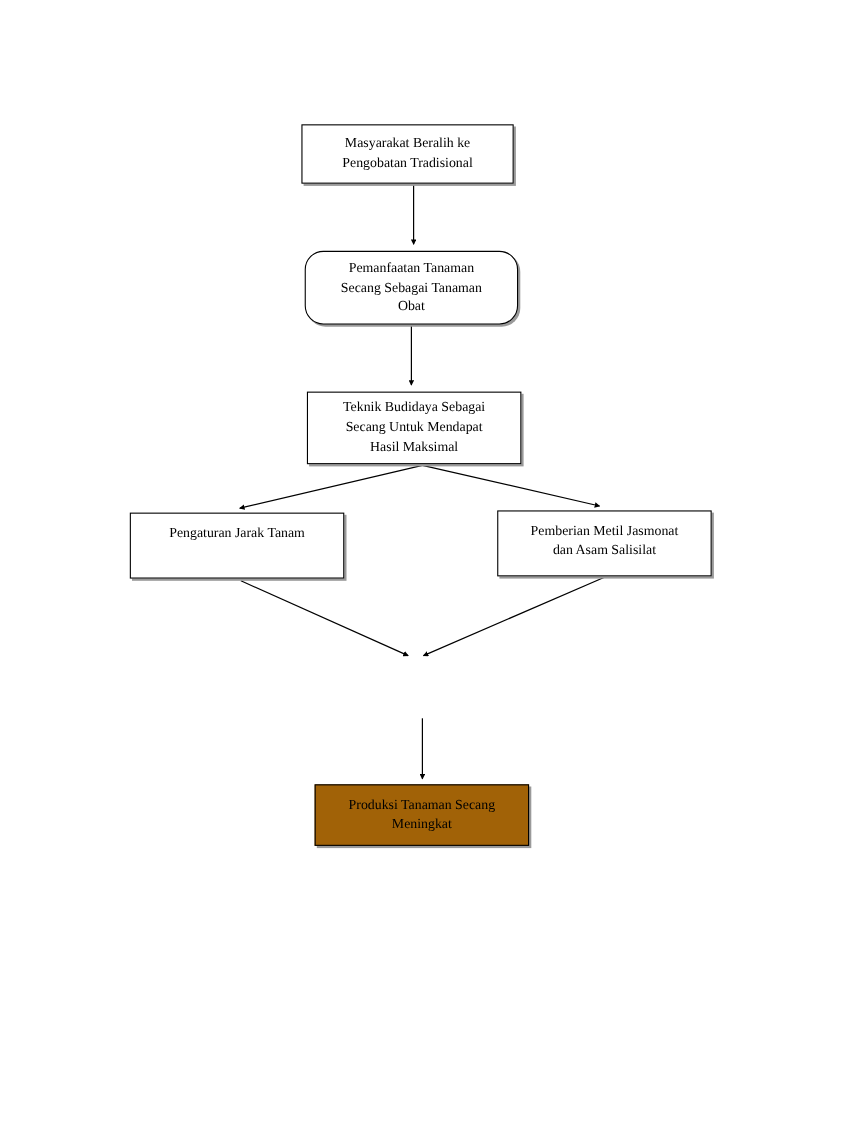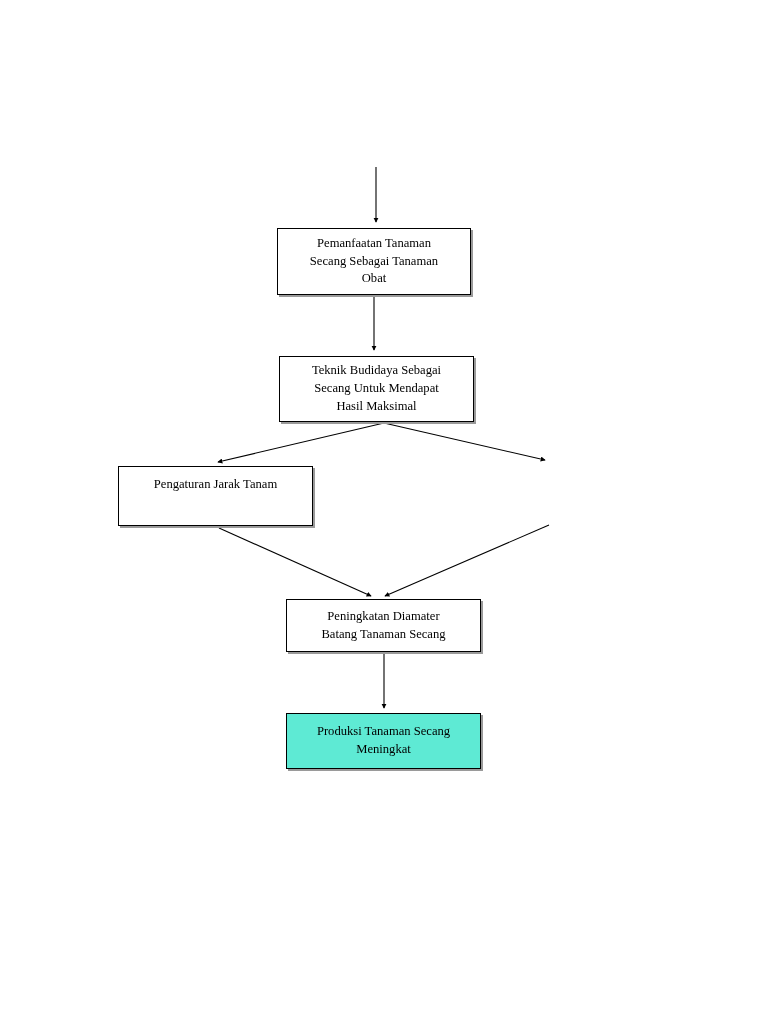--- a/index.html
+++ b/index.html
@@ -67,41 +67,45 @@
         <polyline points="376,167 376,222" fill="none" stroke="#000000" stroke-width="1.1" marker-end="url(#arrow-end)"></polyline>
         <polyline points="374,296 374,350" fill="none" stroke="#000000" stroke-width="1.1" marker-end="url(#arrow-end)"></polyline>
         <polyline points="384,423 218,462" fill="none" stroke="#000000" stroke-width="1.1" marker-end="url(#arrow-end)"></polyline>
         <polyline points="384,423 545,460" fill="none" stroke="#000000" stroke-width="1.1" marker-end="url(#arrow-end)"></polyline>
         <polyline points="219,528 371,596" fill="none" stroke="#000000" stroke-width="1.1" marker-end="url(#arrow-end)"></polyline>
         <polyline points="549,525 385,596" fill="none" stroke="#000000" stroke-width="1.1" marker-end="url(#arrow-end)"></polyline>
         <polyline points="384,653 384,708" fill="none" stroke="#000000" stroke-width="1.1" marker-end="url(#arrow-end)"></polyline>
       </g>
   </svg>
 
+  <div class="node valign-center" style="left: 274px; top: 113px; width: 193px; height: 54px; border-color: rgb(0, 0, 0); background: rgb(255, 255, 255); box-shadow: rgb(154, 154, 154) 2px 2px 0px 0px;">
+    <span class="node-text">Masyarakat Beralih ke
+Pengobatan Tradisional</span>
+  </div>
 
-  <div class="node valign-center" style="left: 277px; top: 228px; width: 194px; height: 67px; border-color: rgb(0, 0, 0); background: rgb(255, 255, 255); box-shadow: rgb(154, 154, 154) 2px 2px 0px 0px;">
+  <div class="node valign-center" style="left: 277px; top: 228px; width: 194px; height: 67px; border-color: rgb(0, 0, 0); background: rgb(255, 255, 255); box-shadow: rgb(154, 154, 154) 2px 2px 0px 0px; border-radius: 17px;">
     <span class="node-text">Pemanfaatan Tanaman
 Secang Sebagai Tanaman
 Obat</span>
   </div>
 
   <div class="node valign-center" style="left: 279px; top: 356px; width: 195px; height: 66px; border-color: rgb(0, 0, 0); background: rgb(255, 255, 255); box-shadow: rgb(154, 154, 154) 2px 2px 0px 0px;">
     <span class="node-text">Teknik Budidaya Sebagai
 Secang Untuk Mendapat
 Hasil Maksimal</span>
   </div>
 
   <div class="node valign-top" style="left: 118px; top: 466px; width: 195px; height: 60px; border-color: rgb(0, 0, 0); background: rgb(255, 255, 255); box-shadow: rgb(154, 154, 154) 2px 2px 0px 0px;">
     <span class="node-text">Pengaturan Jarak Tanam</span>
   </div>
 
-
-  <div class="node valign-center" style="left: 286px; top: 599px; width: 195px; height: 53px; border-color: rgb(0, 0, 0); background: rgb(255, 255, 255); box-shadow: rgb(154, 154, 154) 2px 2px 0px 0px;">
-    <span class="node-text">Peningkatan Diamater
-Batang Tanaman Secang</span>
+  <div class="node valign-top" style="left: 452px; top: 464px; width: 195px; height: 60px; border-color: rgb(0, 0, 0); background: rgb(255, 255, 255); box-shadow: rgb(154, 154, 154) 2px 2px 0px 0px;">
+    <span class="node-text">Pemberian Metil Jasmonat
+dan Asam Salisilat</span>
   </div>
 
-  <div class="node valign-center" style="left: 286px; top: 713px; width: 195px; height: 56px; border-color: rgb(0, 0, 0); background: #5eead4; box-shadow: rgb(154, 154, 154) 2px 2px 0px 0px;">
+
+  <div class="node valign-center" style="left: 286px; top: 713px; width: 195px; height: 56px; border-color: rgb(0, 0, 0); background: #a16207; box-shadow: rgb(154, 154, 154) 2px 2px 0px 0px;">
     <span class="node-text">Produksi Tanaman Secang
 Meningkat</span>
   </div>
 
 </div>
 
 </body></html>

